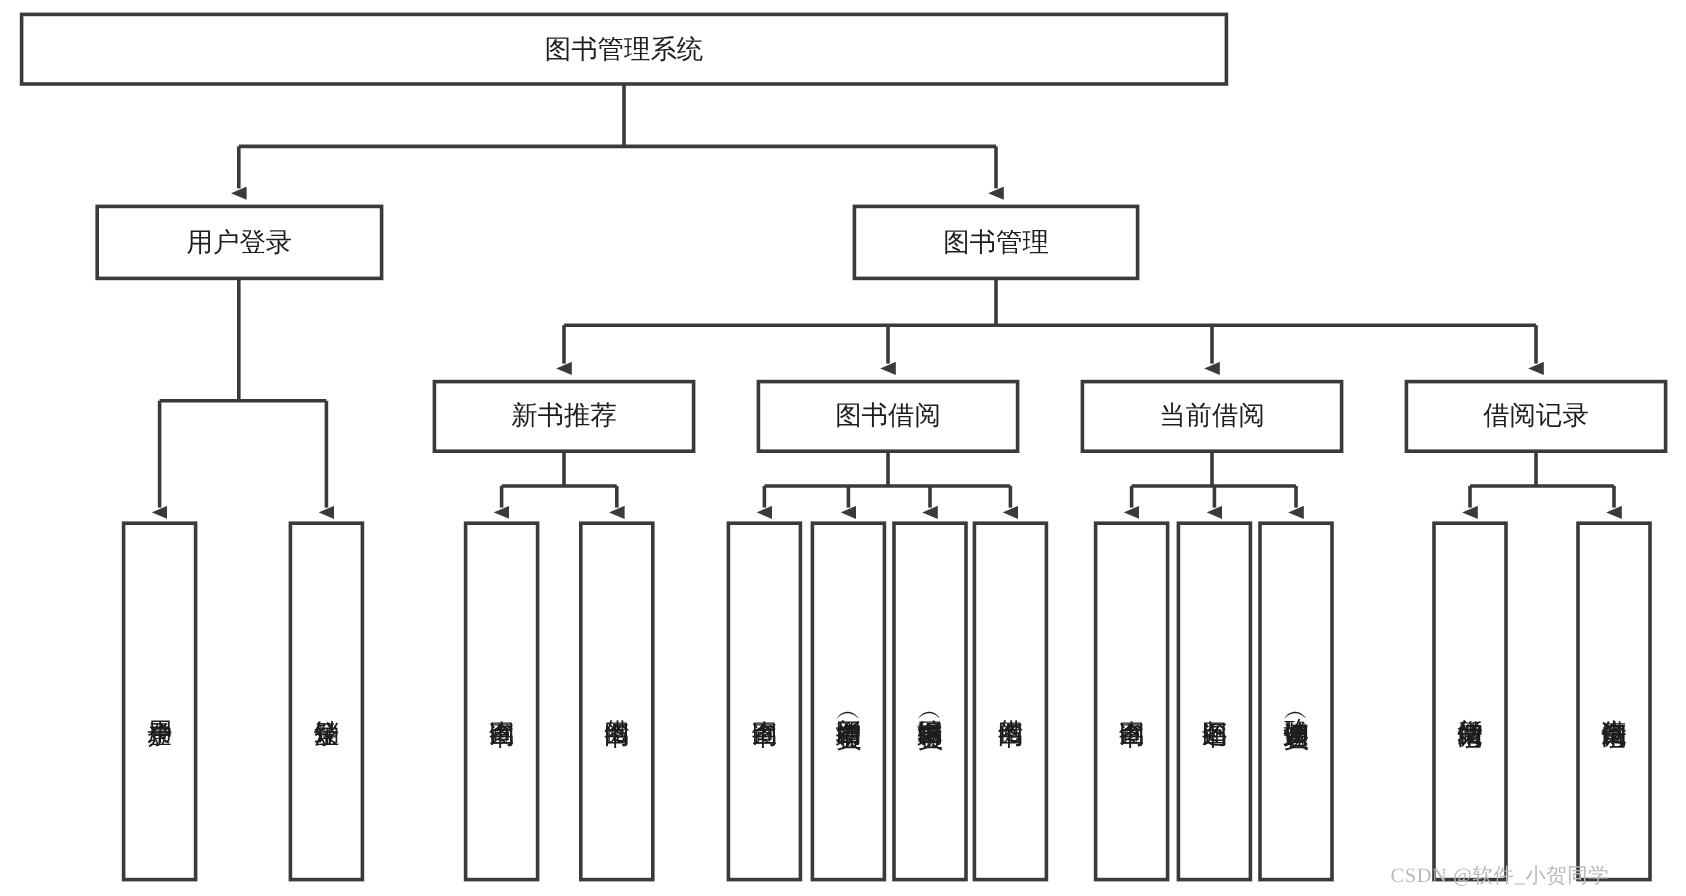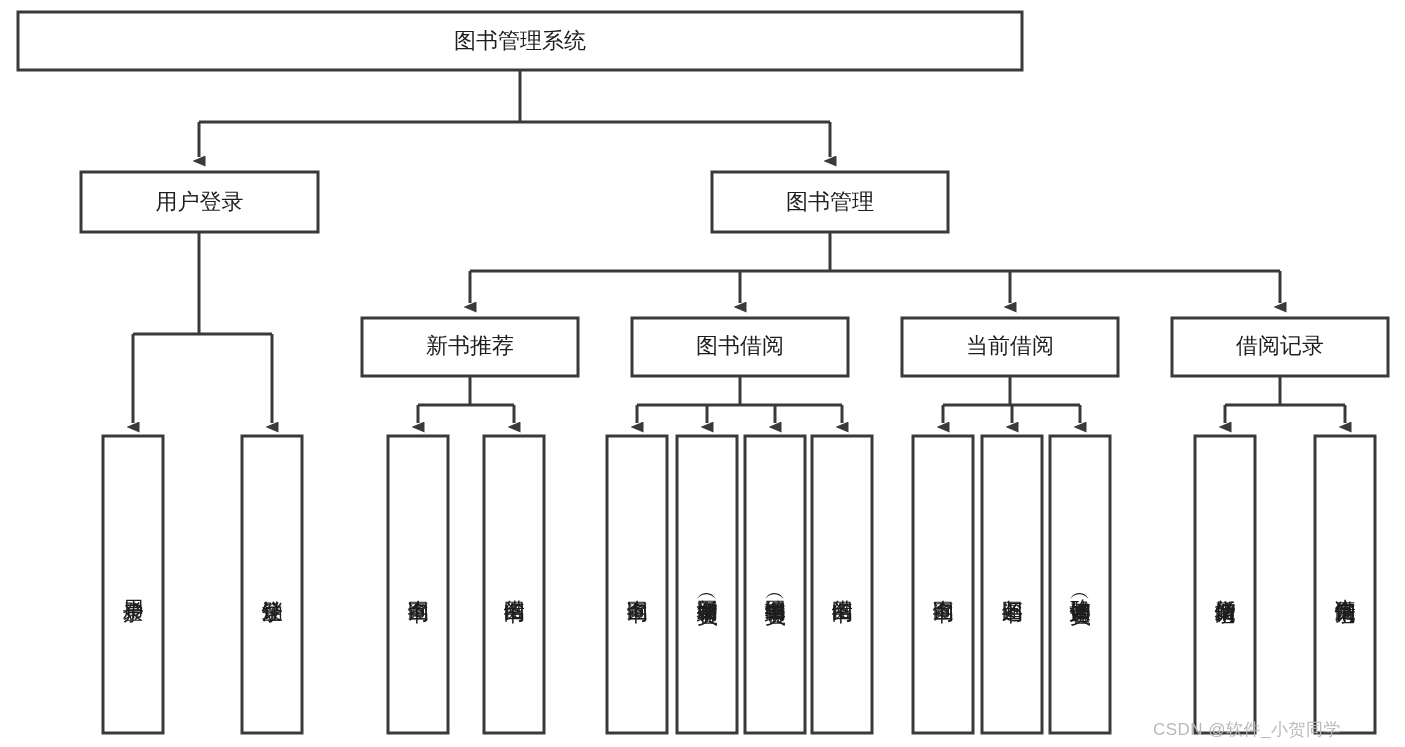--- a/index.html
+++ b/index.html
@@ -48,21 +48,21 @@
     pointer-events:none;
   }
 
   .watermark{
     position:absolute;
     right:8px;
     bottom:6px;
     font-size:17px;
     color:#b9b9b9;
     letter-spacing:0.5px;
-    font-family:Liberation Sans, sans-serif;
+    font-family:Liberation Serif, serif;
     white-space:nowrap;
     margin-left:16px;
   }
 </style>
 </head>
 <body>
 
 <div id="diagram-root">
 
   <svg class="diagram" viewBox="0 0 1405 747">

